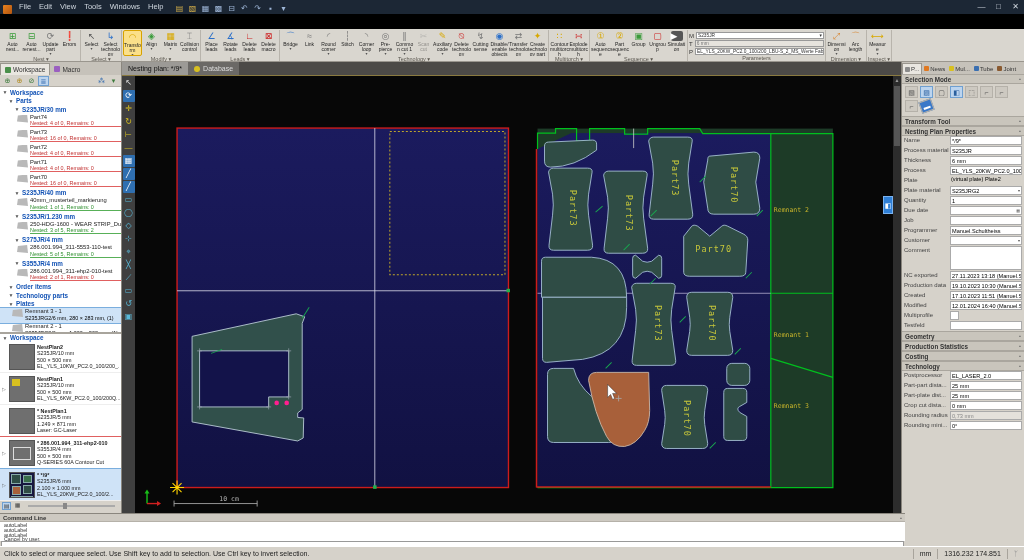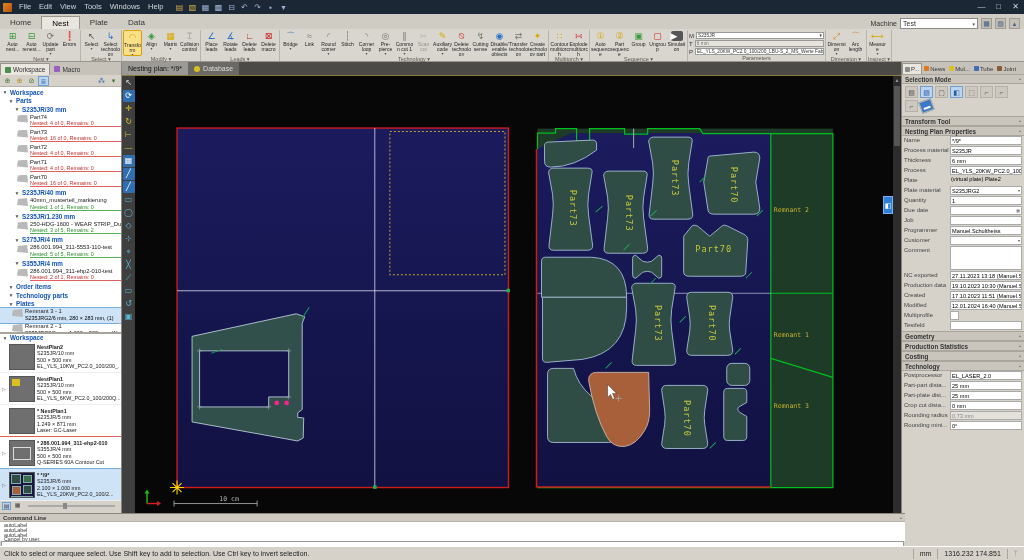--- a/index.html
+++ b/index.html
@@ -2,21 +2,21 @@
 <html><head>
 <meta charset="utf-8">
 <style>
   *{box-sizing:border-box;margin:0;padding:0;}
   html,body{width:1024px;height:560px;overflow:hidden;background:#000;
     font-family:"Liberation Sans","DejaVu Sans",sans-serif;-webkit-font-smoothing:antialiased;}
   #app{position:absolute;inset:0;width:1024px;height:560px;}
 
   
   #titlebar{position:absolute;left:0;top:0;width:1024px;height:14px;background:#1c2735;color:#cfd6de;
-    display:flex;align-items:center;font-size:7.5px;}
+    display:flex;align-items:flex-end;font-size:7.5px;}
   #app-icon{width:9px;height:9px;margin:0 3px;background:linear-gradient(135deg,#e8821e,#b35510);border-radius:1px;flex:none;}
   .menu-item{padding:0 4px;line-height:14px;}
   #qa-icons{display:flex;align-items:center;margin-left:6px;gap:1px;}
   .qa-icon{width:12px;height:11px;text-align:center;line-height:11px;font-size:8px;color:#b9c873;}
   .qa-icon.c1{color:#d8b24a}.qa-icon.c2{color:#9fb7d8}
   #win-title{position:absolute;left:0;right:0;text-align:center;font-size:7.5px;color:#c2cbd6;pointer-events:none;}
   #win-btns{margin-left:auto;display:flex;z-index:2;}
   .win-btn{width:17px;height:14px;text-align:center;line-height:13px;font-size:8px;color:#cfd6de;}
 
   
@@ -167,38 +167,20 @@
         <span class="qa-icon c2">▪</span>
         <span class="qa-icon c2">▾</span>
       </span>
     <span id="win-btns">
         <span class="win-btn">—</span>
         <span class="win-btn">□</span>
         <span class="win-btn">✕</span>
       </span>
   </div>
 
-  <div id="tabrow">
-    <span id="rtabs" style="display: flex;">
-        <span class="rtab">Home</span>
-        <span class="rtab active">Nest</span>
-        <span class="rtab">Plate</span>
-        <span class="rtab">Data</span>
-      </span>
-    <span id="machine-box">
-      <span>Machine</span>
-      <span id="machine-select">
-        <span>Test</span>
-        <span style="font-size:5px;color:#555;">▾</span>
-      </span>
-      <span class="mini-ic">▦</span>
-      <span class="mini-ic">▧</span>
-      <span class="mini-ic">▴</span>
-    </span>
-  </div>
 
   <div id="ribbon">
       <div class="rgroup">
         <div class="rbtns">
           <div class="rbtn">
             <span class="ric" style="color: rgb(58, 155, 58);">⊞</span>
             <span class="rlb">Auto nest...</span>
           </div>
           <div class="rbtn">
             <span class="ric" style="color: rgb(58, 155, 58);">⊟</span>

